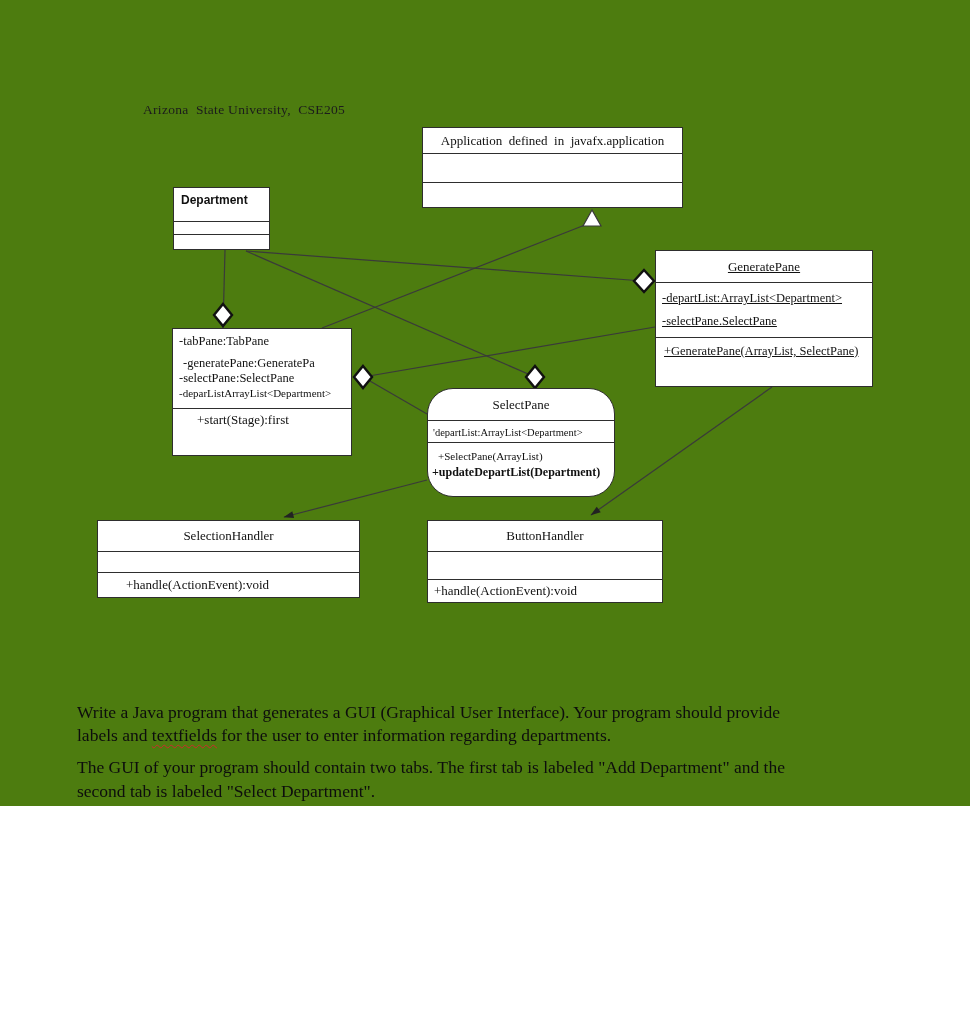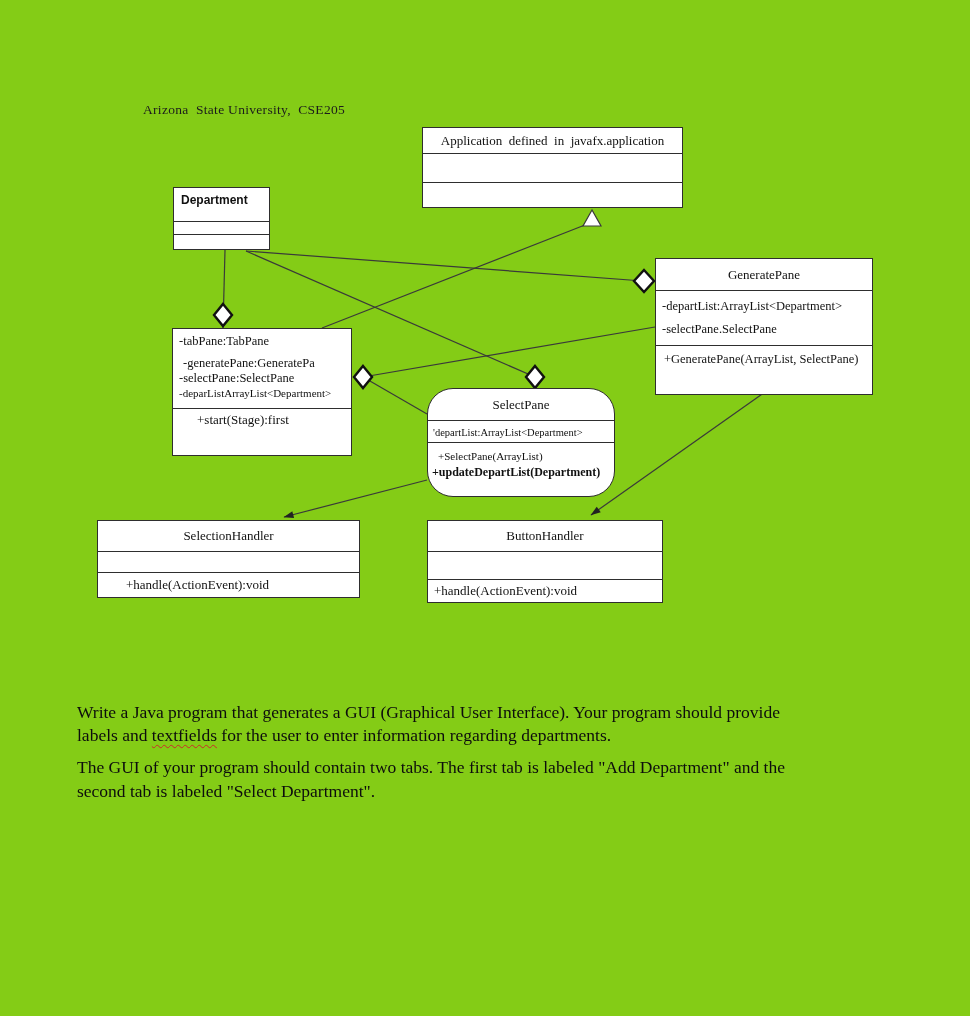--- a/index.html
+++ b/index.html
@@ -1,21 +1,21 @@
 <!DOCTYPE html>
 <html><head>
 <meta charset="utf-8">
 <style>
   * { margin: 0; padding: 0; box-sizing: border-box; }
   html, body { background: #ffffff; }
   .page {
     position: relative;
     width: 970px;
-    height: 1016px;
-    background: #84cc16;
+    height: 806px;
+    background: #4d7c0f;
     font-family: "Liberation Serif", serif;
     color: #161616;
     overflow: hidden;
   }
   .doc-header {
     position: absolute;
     left: 143px; top: 102px;
     font-size: 13.5px;
     letter-spacing: 0.3px;
     white-space: pre;
@@ -47,21 +47,21 @@
   #box-department { left: 173px; top: 187px; width: 97px; height: 63px; }
   #box-department .title {
     height: 34px; text-align: left;
     font-family: "Liberation Sans", sans-serif;
     font-weight: 600; font-size: 12px;
     padding: 5px 0 0 7px; line-height: 14px;
   }
   #box-department .attrs { height: 13px; }
 
   
-  #box-generatepane { left: 655px; top: 258px; width: 218px; height: 137px; }
+  #box-generatepane { left: 655px; top: 250px; width: 218px; height: 137px; text-decoration: underline; }
   #box-generatepane .title { height: 32px; line-height: 31px; }
   #box-generatepane .attrs { height: 55px; padding: 8px 0 0 6px; }
   #box-generatepane .attrs .row { margin-bottom: 8px; }
   #box-generatepane .methods { padding: 6px 0 0 8px; }
 
   
   #box-assignment6 { left: 172px; top: 328px; width: 180px; height: 128px; }
   #box-assignment6 .title { height: 23px; line-height: 22px; }
   #box-assignment6 .attrs { height: 80px; padding: 5px 0 0 6px; font-size: 12.5px; font-family: Liberation Serif, serif; }
   #box-assignment6 .a6-r1 { margin-bottom: 7px; }

